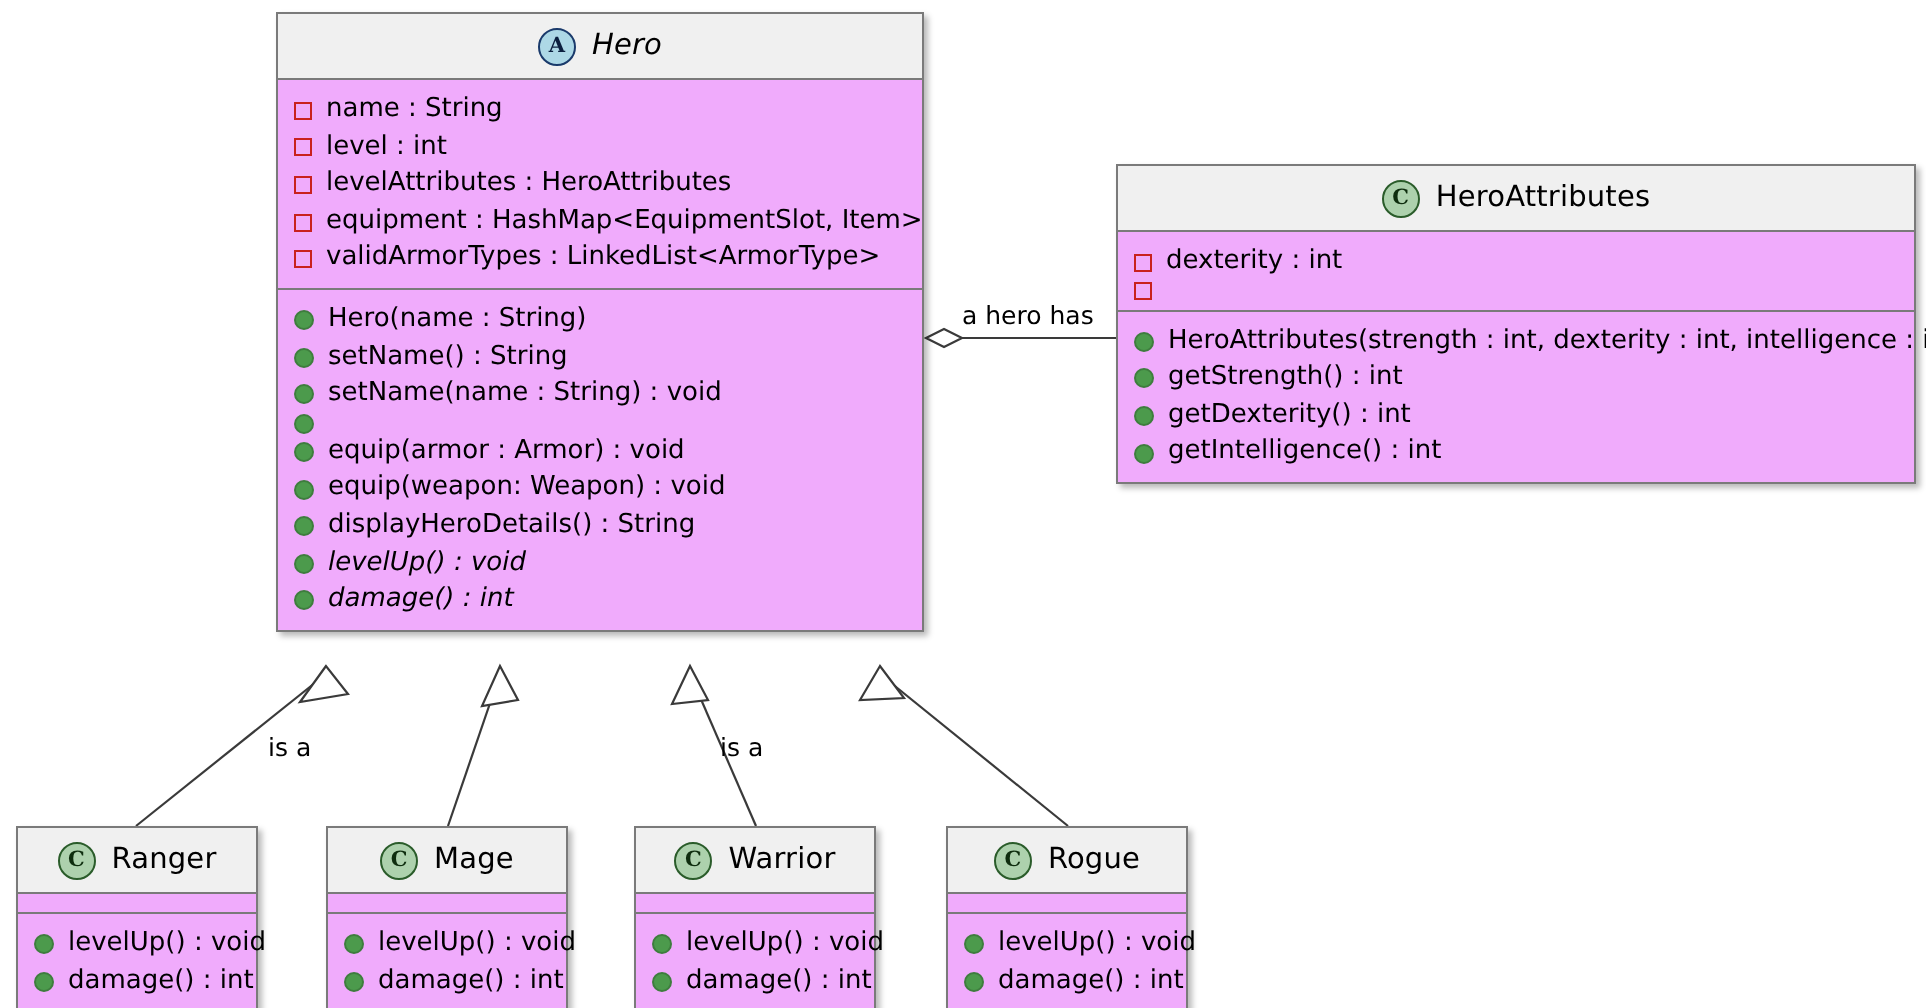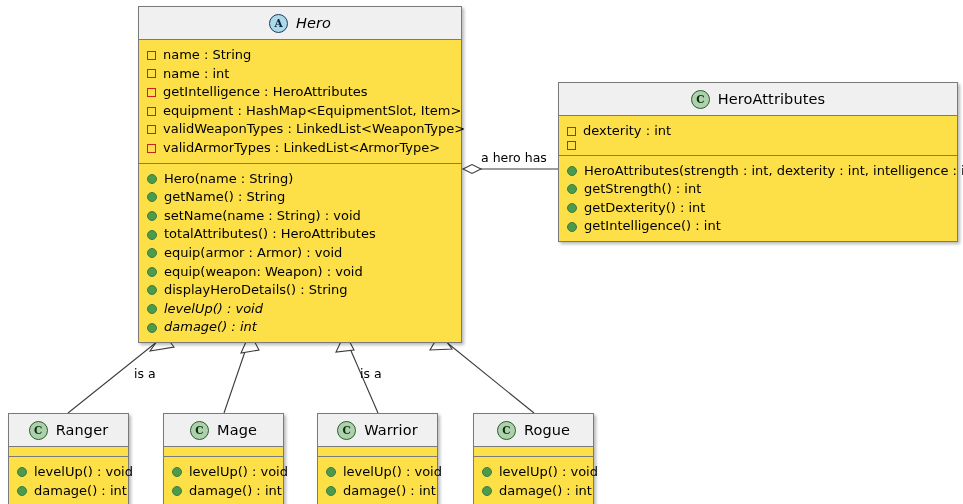--- a/index.html
+++ b/index.html
@@ -63,21 +63,21 @@
   }
   .stereo-C {
     background: #add1ad;
     border: 1.6px solid #2a5c2a;
     color: #0e2d0e;
   }
 
   
   .uml-compartment {
     box-sizing: border-box;
-    background: #fde047;
+    background: #f0abfc;
     padding: 6px 8px 5px 8px;
     text-align: right;
   }
   .uml-compartment.divider { border-top: 1px solid #7a7a7a; }
   .uml-compartment.empty { padding: 4px 0; height: 9px; }
 
   .member {
     display: flex;
     align-items: center;
     gap: 7px;
@@ -156,55 +156,50 @@
     <span class="stereo stereo-A">A</span>
     <span class="uml-title abstract">Hero</span>
   </div>
   <div class="uml-compartment">
     <div class="member">
       <span class="vis vis-private"></span>
       <span class="txt">name : String</span>
     </div>
     <div class="member">
       <span class="vis vis-private"></span>
-      <span class="txt">name : int</span>
-    </div>
-    <div class="member">
-      <span class="vis vis-private"></span>
-      <span class="txt">getIntelligence : HeroAttributes</span>
+      <span class="txt">level : int</span>
+    </div>
+    <div class="member">
+      <span class="vis vis-private"></span>
+      <span class="txt">levelAttributes : HeroAttributes</span>
     </div>
     <div class="member">
       <span class="vis vis-private"></span>
       <span class="txt">equipment : HashMap&lt;EquipmentSlot, Item&gt;</span>
     </div>
     <div class="member">
       <span class="vis vis-private"></span>
-      <span class="txt">validWeaponTypes : LinkedList&lt;WeaponType&gt;</span>
-    </div>
-    <div class="member">
-      <span class="vis vis-private"></span>
       <span class="txt">validArmorTypes : LinkedList&lt;ArmorType&gt;</span>
     </div>
   </div>
   <div class="uml-compartment divider">
     <div class="member">
       <span class="vis vis-public"></span>
       <span class="txt">Hero(name : String)</span>
     </div>
     <div class="member">
       <span class="vis vis-public"></span>
-      <span class="txt">getName() : String</span>
+      <span class="txt">setName() : String</span>
     </div>
     <div class="member">
       <span class="vis vis-public"></span>
       <span class="txt">setName(name : String) : void</span>
     </div>
     <div class="member">
       <span class="vis vis-public"></span>
-      <span class="txt">totalAttributes() : HeroAttributes</span>
     </div>
     <div class="member">
       <span class="vis vis-public"></span>
       <span class="txt">equip(armor : Armor) : void</span>
     </div>
     <div class="member">
       <span class="vis vis-public"></span>
       <span class="txt">equip(weapon: Weapon) : void</span>
     </div>
     <div class="member">

